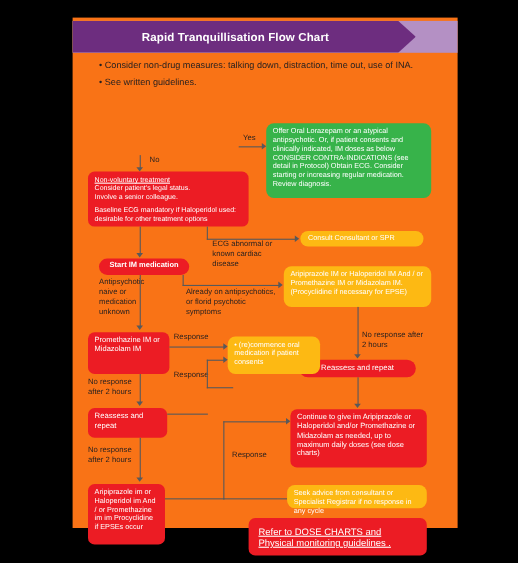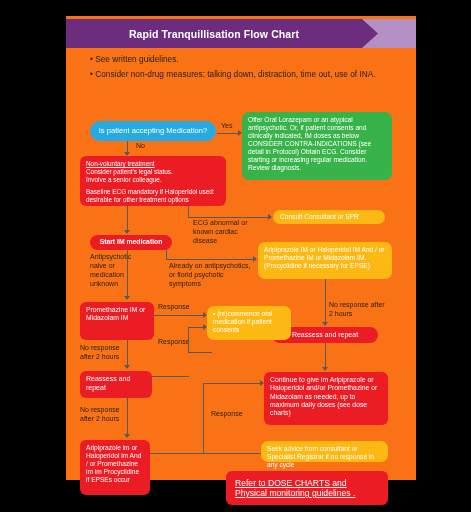--- a/index.html
+++ b/index.html
@@ -47,27 +47,24 @@
 
 <div id="slide">
   <div id="page">
 
     <div id="banner">
       <div id="banner-main"></div>
       <div id="banner-title">Rapid Tranquillisation Flow Chart</div>
     </div>
 
     <div class="bullets">
+      <div>• Consider non-drug measures: talking down, distraction, time out, use of INA.</div>
       <div>• See written guidelines.</div>
-      <div>• Consider non-drug measures: talking down, distraction, time out, use of INA.</div>
     </div>
 
-    <div class="node cyan pad ctr" style="left:24px;top:105px;width:126px;height:20px;font-size:7.6px;">
-      <span>Is patient accepting Medication?</span>
-    </div>
 
     <div class="lbl" style="left:155px;top:106px;font-size:7px;">Yes</div>
     <div class="ln hl" style="left:151px;top:117px;width:22px;"></div>
     <div class="arw arw-r" style="left:172px;top:114px;"></div>
 
     <div class="node green pad" style="left:176px;top:96px;width:150px;height:68px;font-size:6.6px;">
       <span>Offer Oral Lorazepam or an atypical antipsychotic. Or, if patient consents and clinically indicated, IM doses as below CONSIDER CONTRA-INDICATIONS (see detail in Protocol) Obtain ECG. Consider starting or increasing regular medication. Review diagnosis.</span>
     </div>
 
     <div class="lbl" style="left:70px;top:126px;font-size:7px;">No</div>

